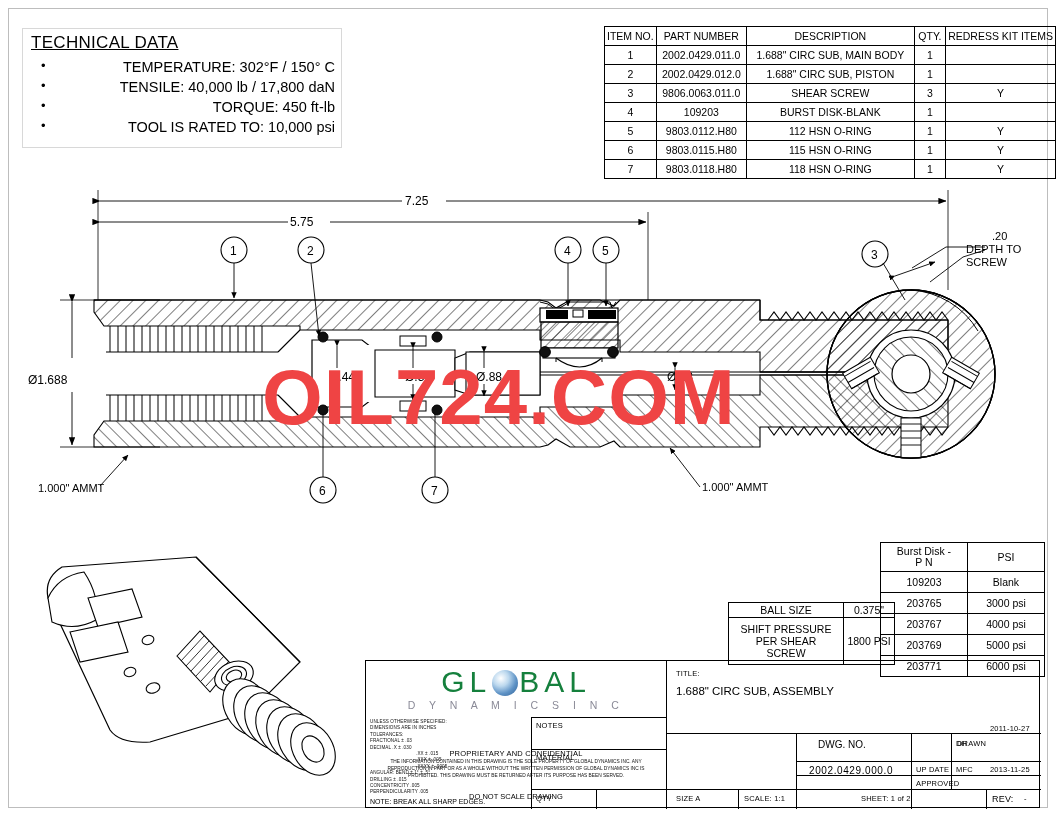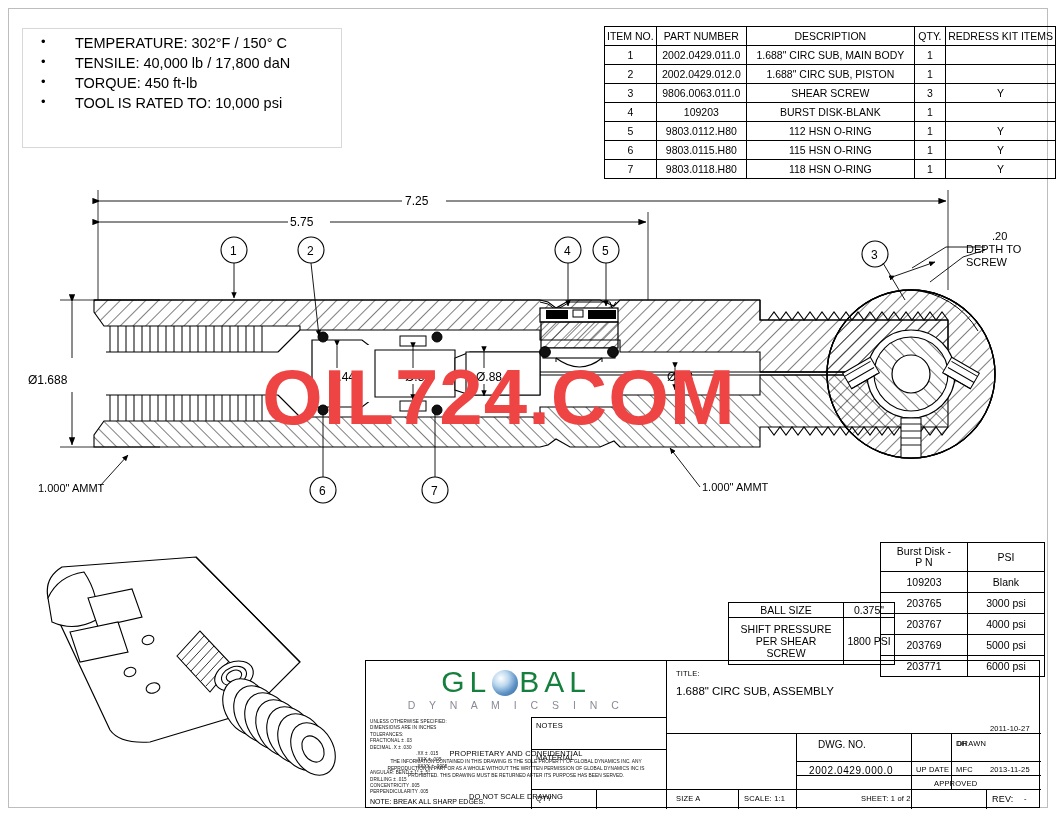--- a/index.html
+++ b/index.html
@@ -15,21 +15,21 @@
              font-family:"Liberation Sans",sans-serif;line-height:90px;
              white-space:nowrap;z-index:5;pointer-events:none;}
 
   
   #techdata{position:absolute;left:22px;top:28px;width:320px;height:120px;
             border:1px solid #d8d8d8;box-sizing:border-box;padding:4px 6px;}
   #techdata h1{margin:0 0 4px 2px;font-size:17px;font-weight:normal;
                text-decoration:underline;letter-spacing:.3px;}
   #techdata ul{margin:0;padding:0;list-style:none;}
   #techdata li{font-size:14.5px;line-height:20px;white-space:nowrap;
-               position:relative;padding-left:46px;}
+               position:relative;padding-left:46px;text-align:right;}
   #techdata li:before{content:"\2022";position:absolute;left:12px;top:-1px;font-size:13px;}
 
   
   table{border-collapse:collapse;}
   #bom{position:absolute;left:604px;top:26px;border:1px solid #000;
        font-size:10.5px;}
   #bom td,#bom th{border:1px solid #000;text-align:center;font-weight:normal;
        height:18px;padding:0 2px;white-space:nowrap;}
   #bom .c0{width:44px}#bom .c1{width:92px}#bom .c2{width:178px}
   #bom .c3{width:30px}#bom .c4{width:90px}
@@ -79,20 +79,21 @@
   .dimtxt{font-size:12px;font-family:"Liberation Sans",sans-serif;}
   .notetxt{font-size:11px;font-family:"Liberation Sans",sans-serif;}
 </style>
 </head>
 <body>
 
 <div id="sheet">
   <div class="frame"></div>
 
   <div id="techdata">
+    <h1>TECHNICAL DATA</h1>
     <ul>
       <li>TEMPERATURE: 302°F / 150° C</li>
       <li>TENSILE: 40,000 lb / 17,800 daN</li>
       <li>TORQUE: 450 ft-lb</li>
       <li>TOOL IS RATED TO: 10,000 psi</li>
     </ul>
   </div>
 
   <table id="bom">
     <tbody>
@@ -503,21 +504,21 @@
     <div class="tb-abs tb-val" style="left:443px;top:104px;letter-spacing:.6px;">2002.0429.000.0</div>
 
     <div class="tb-abs tb-lbl" style="left:550px;top:78px;padding-left:41px;">DRAWN</div>
     <div class="tb-abs tb-lbl" style="left:590px;top:78px;">DH</div>
     <div class="tb-abs tb-lbl" style="left:624px;top:63px;">2011-10-27</div>
 
     <div class="tb-abs tb-lbl" style="left:550px;top:104px;">UP DATE</div>
     <div class="tb-abs tb-lbl" style="left:590px;top:104px;">MFC</div>
     <div class="tb-abs tb-lbl" style="left:624px;top:104px;">2013-11-25</div>
 
-    <div class="tb-abs tb-lbl" style="left:568px;top:118px;">APPROVED</div>
+    <div class="tb-abs tb-lbl" style="left:550px;top:118px;">APPROVED</div>
 
     <div class="tb-abs tb-lbl" style="left:310px;top:133px;">SIZE A</div>
     <div class="tb-abs tb-lbl" style="left:378px;top:133px;">SCALE: 1:1</div>
     <div class="tb-abs tb-lbl" style="left:495px;top:133px;">SHEET:  1 of 2</div>
     <div class="tb-abs tb-lbl" style="left:626px;top:133px;font-size:9px;">REV:</div>
     <div class="tb-abs tb-lbl" style="left:658px;top:133px;">-</div>
 
     <div id="propr">
       <div class="t">PROPRIETARY AND CONFIDENTIAL</div>
       <div class="b">THE INFORMATION CONTAINED IN THIS DRAWING IS THE SOLE PROPERTY OF GLOBAL DYNAMICS INC. ANY</div>

